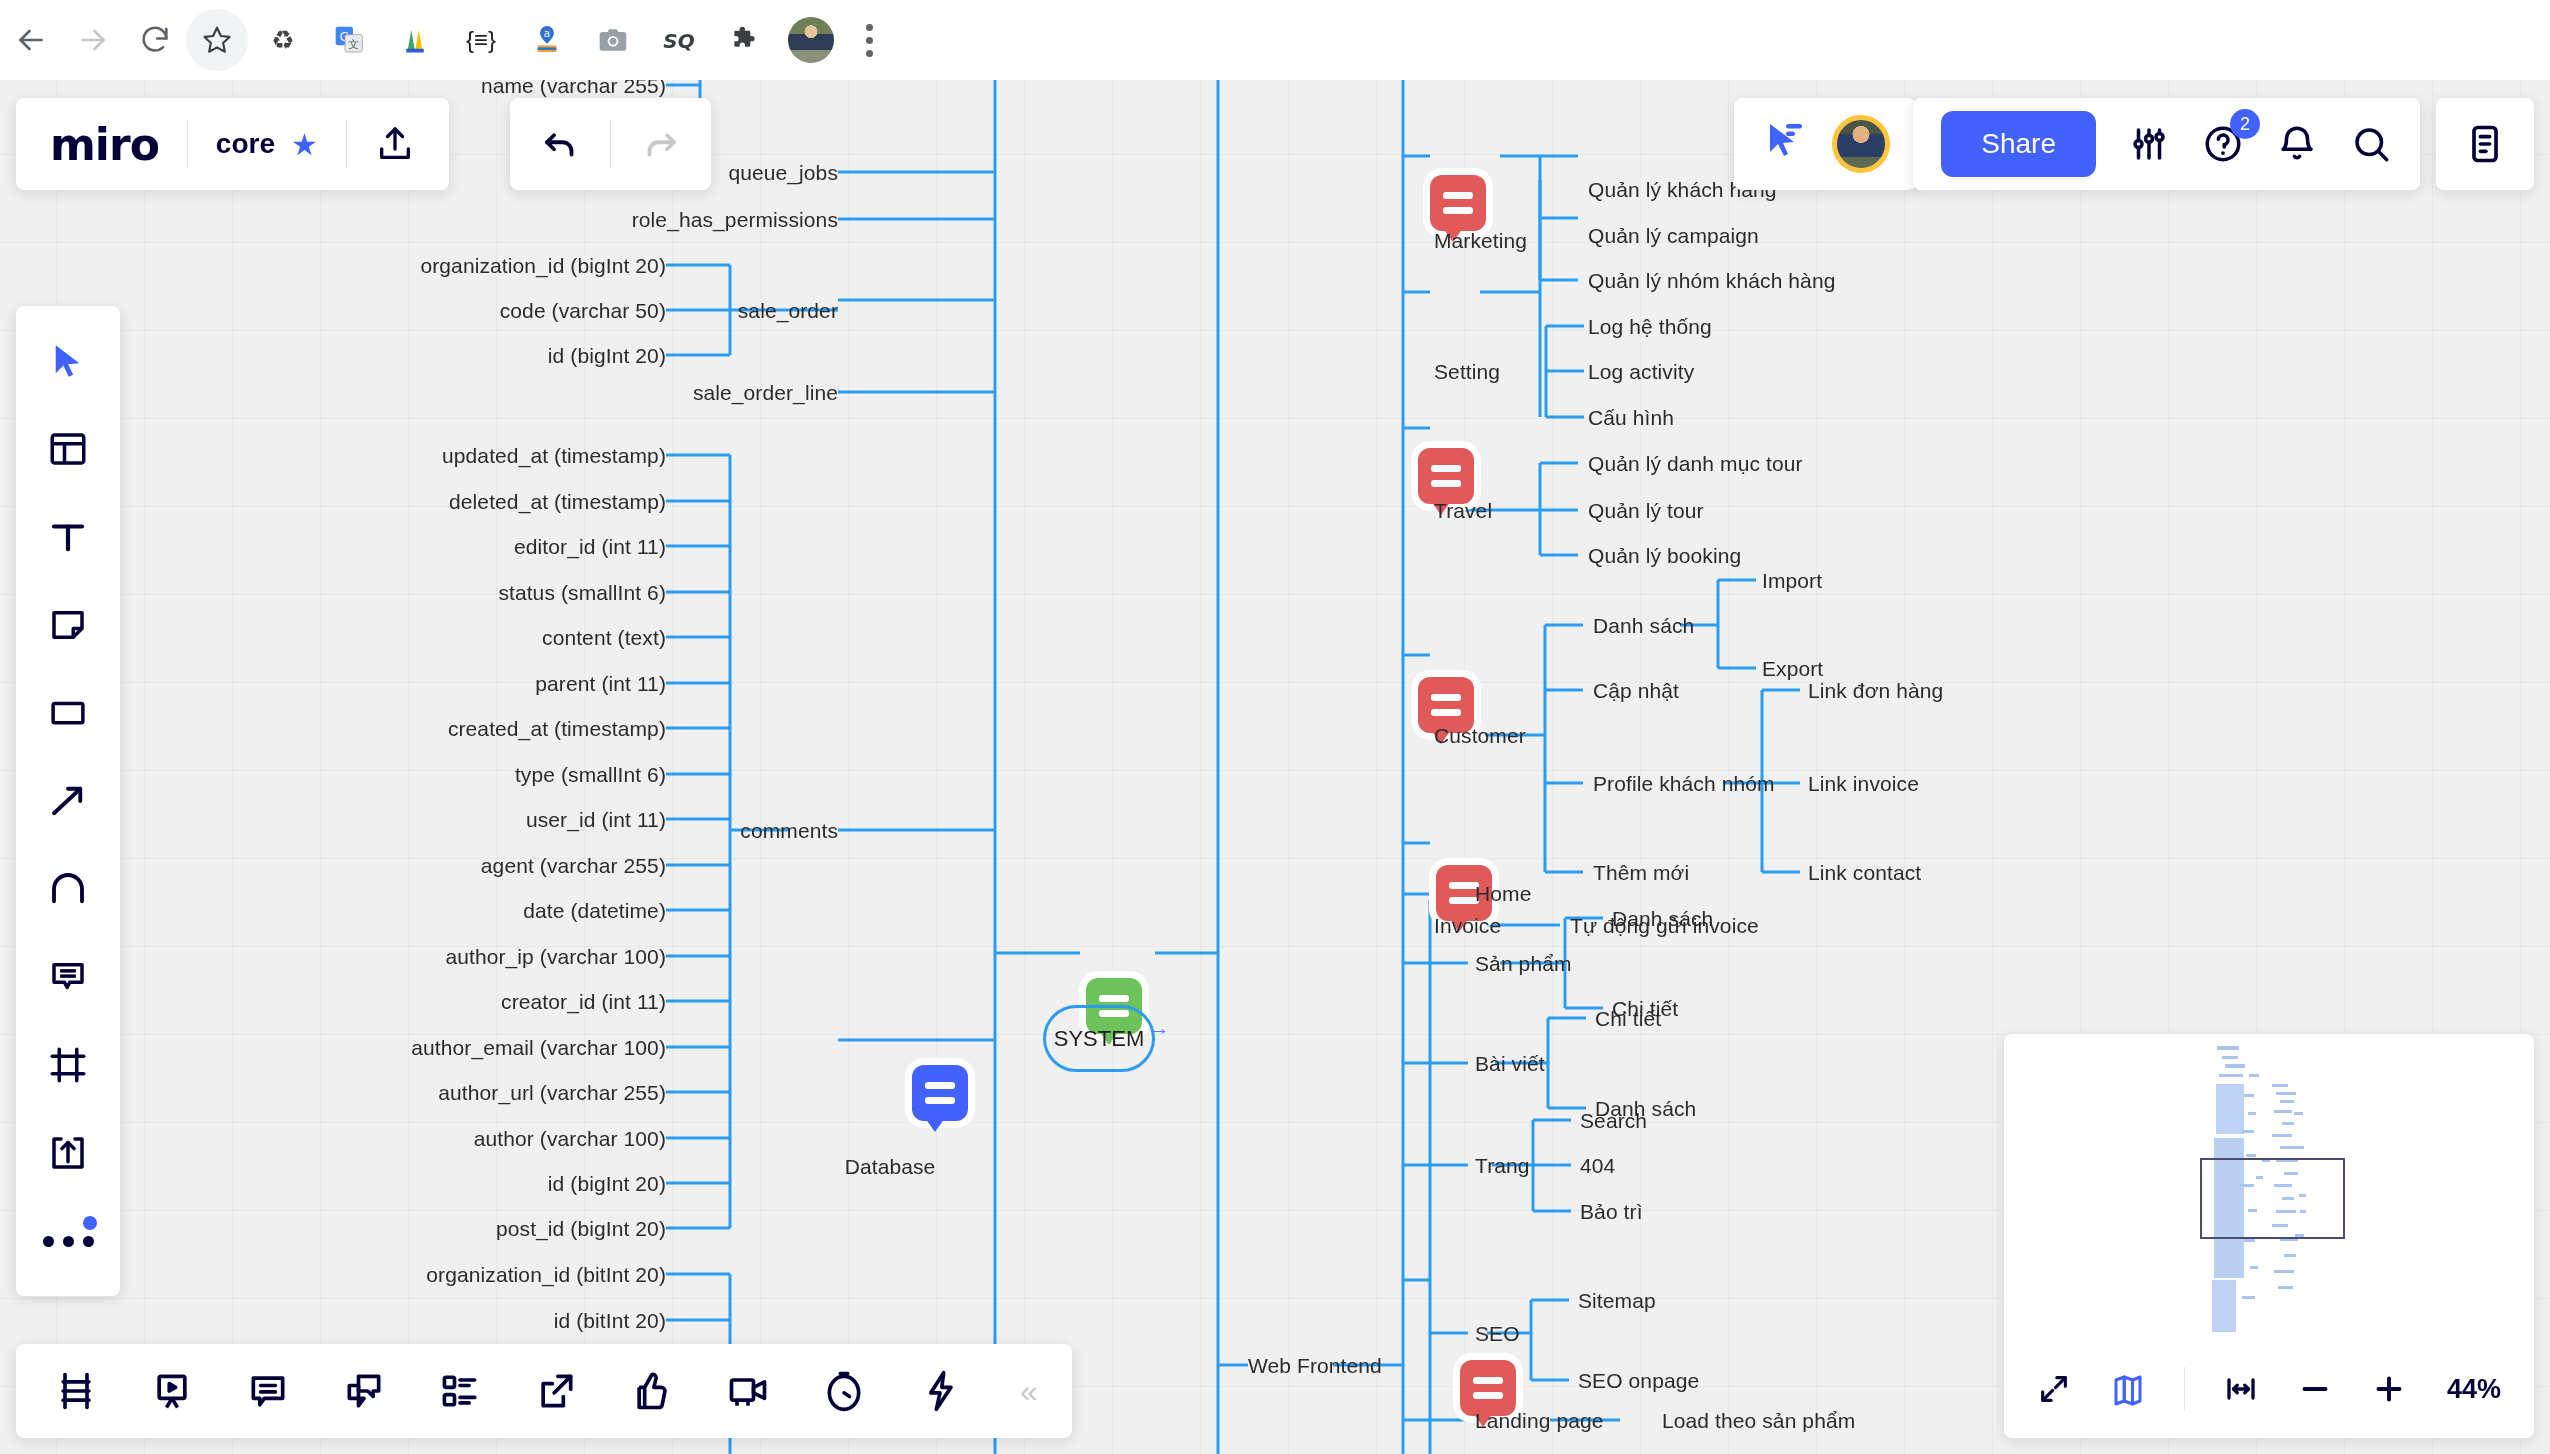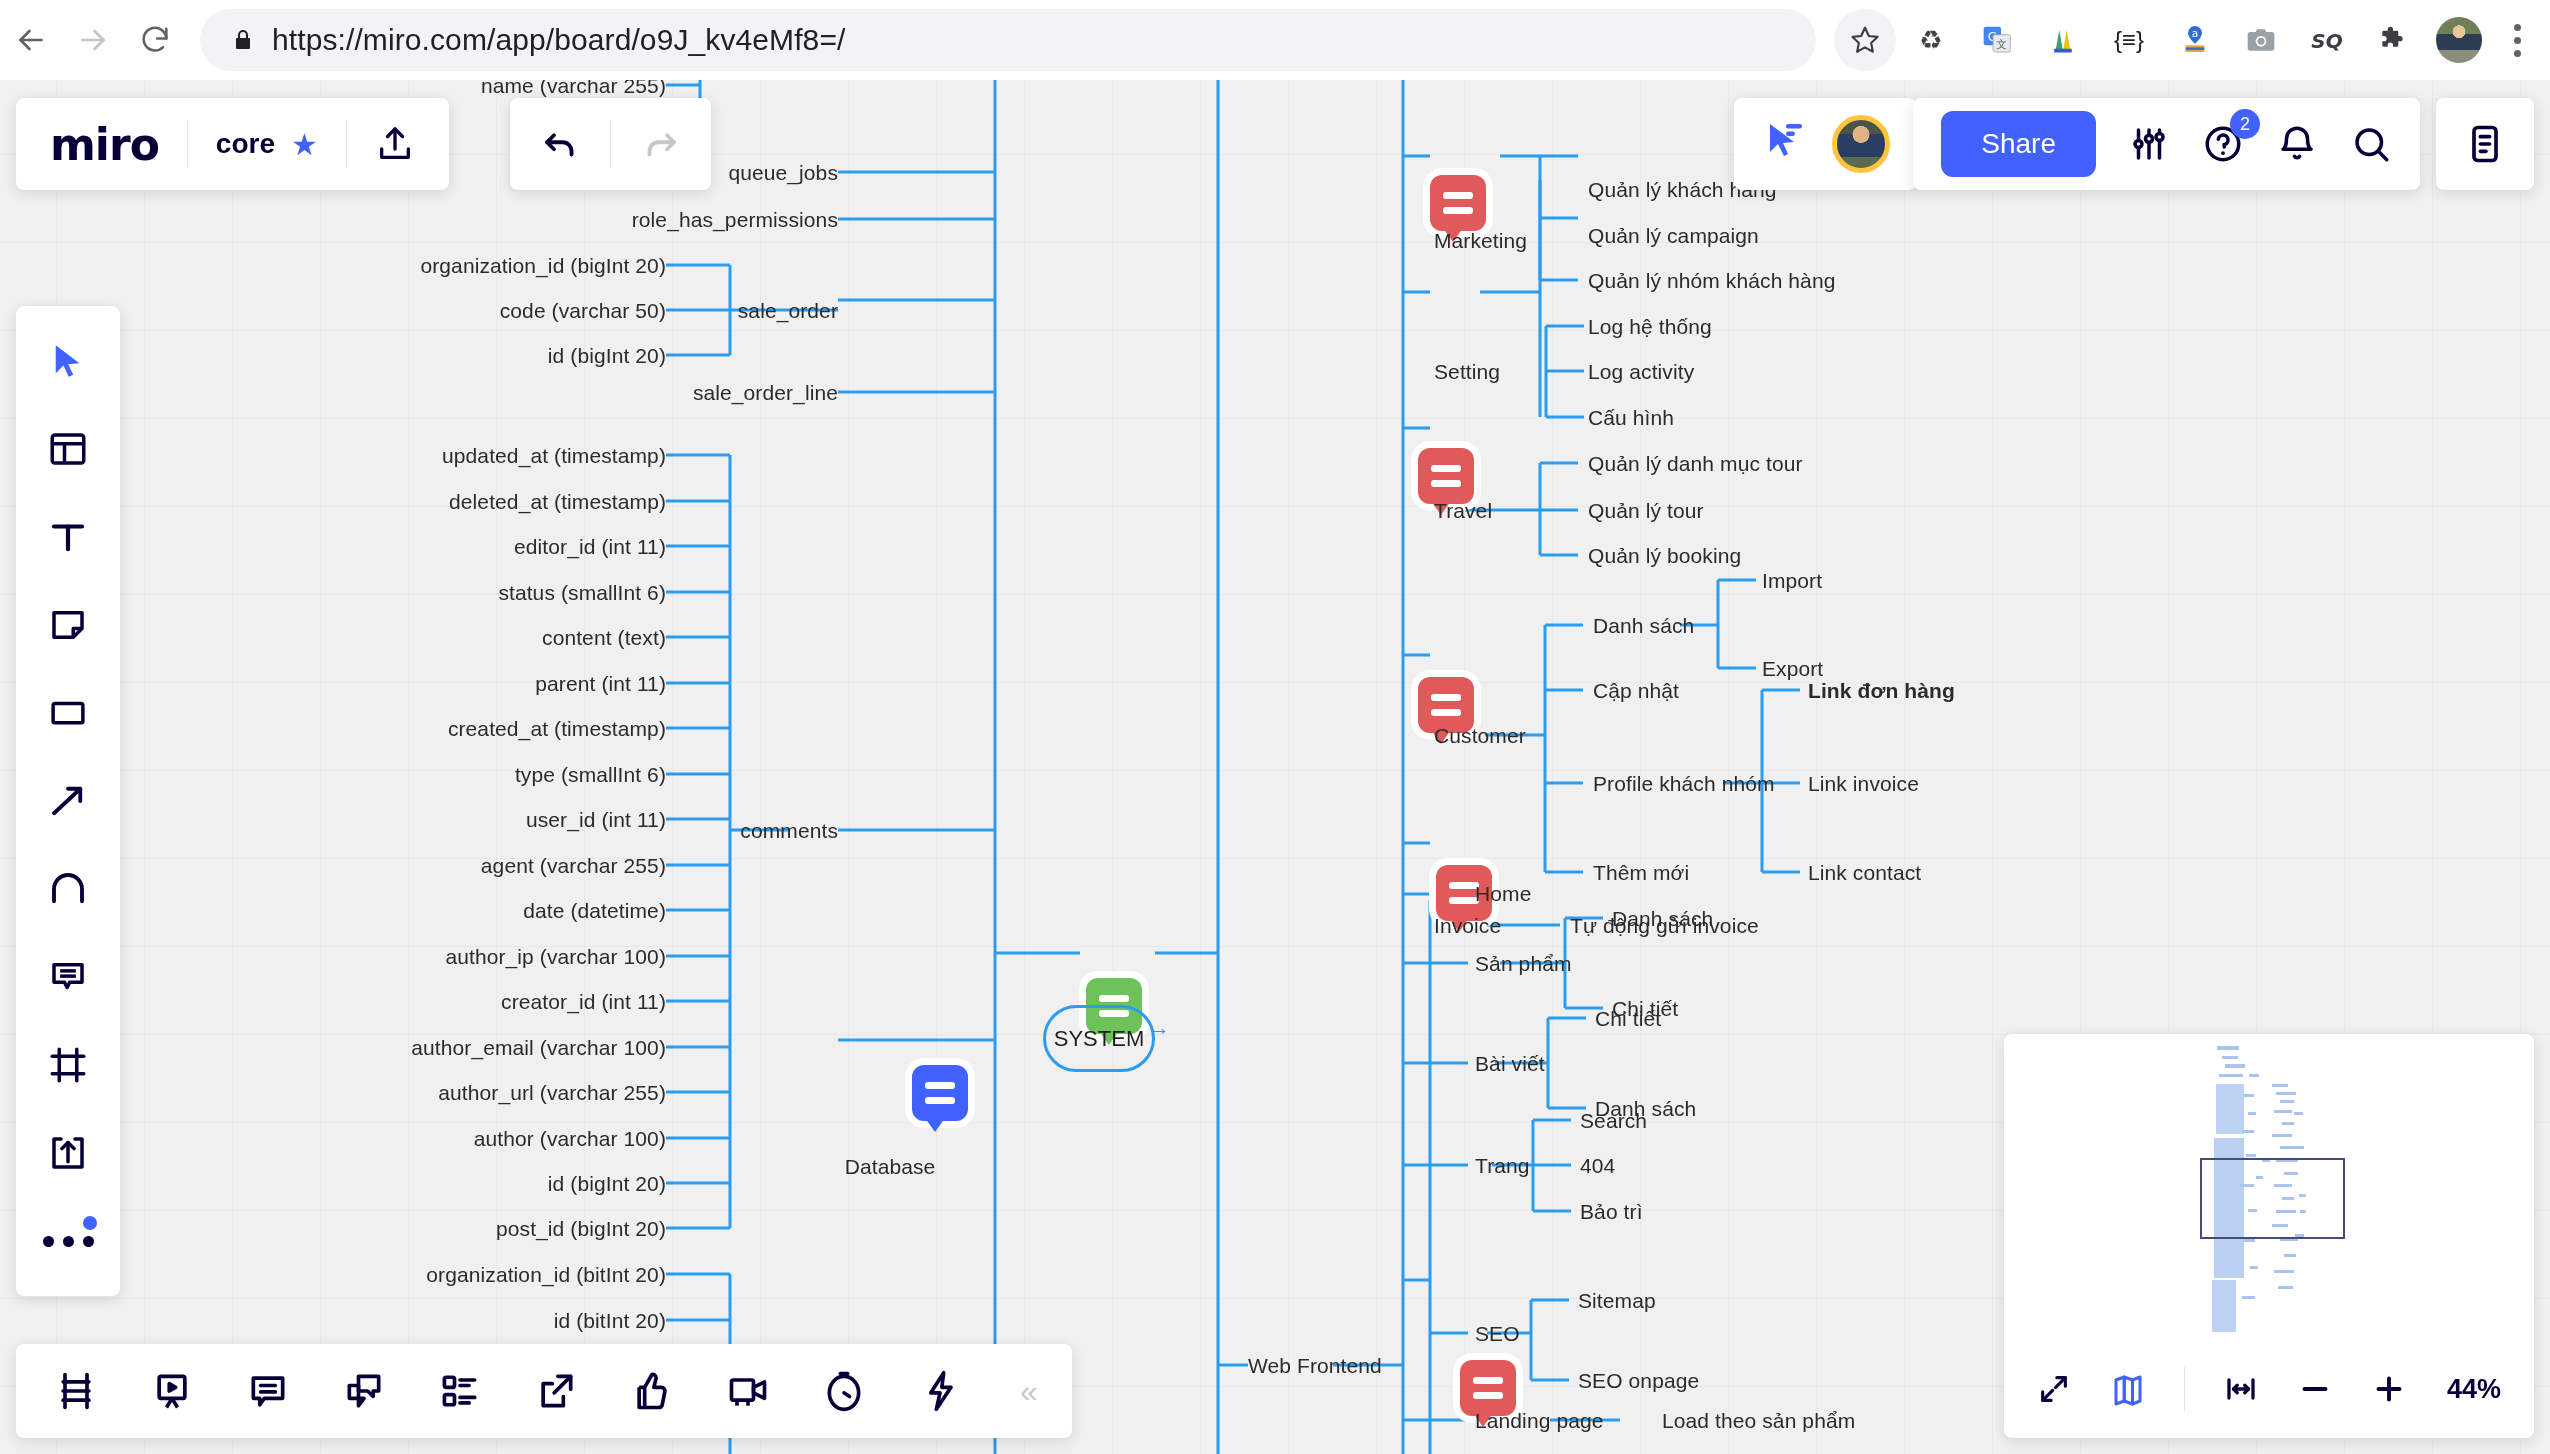--- a/index.html
+++ b/index.html
@@ -181,28 +181,20 @@
         <polyline points="13 6 19 12 13 18"></polyline>
       </svg>
   </div>
   <div class="nav-btn">
     <svg width="34" height="34" viewBox="0 0 24 24" fill="none" stroke="currentColor" stroke-width="1.8" stroke-linecap="round" stroke-linejoin="round">
         <path d="M20 11a8 8 0 1 0-2.3 6"></path>
         <polyline points="20 4 20 11 13.5 11"></polyline>
       </svg>
   </div>
 
-  <div id="omnibox">
-    <span id="lock-icon">
-      <svg width="24" height="24" viewBox="0 0 24 24" fill="currentColor">
-          <path d="M12 2a5 5 0 0 0-5 5v3H6a1 1 0 0 0-1 1v9a1 1 0 0 0 1 1h12a1 1 0 0 0 1-1v-9a1 1 0 0 0-1-1h-1V7a5 5 0 0 0-5-5zm0 2a3 3 0 0 1 3 3v3H9V7a3 3 0 0 1 3-3z"></path>
-        </svg>
-    </span>
-    <span id="url-text">https://miro.com/app/board/o9J_kv4eMf8=/</span>
-  </div>
 
   <div id="ext-bar">
     <div class="ext-icon star">
       <svg width="32" height="32" viewBox="0 0 24 24" fill="none" stroke="#3c4043" stroke-width="1.6" stroke-linejoin="round">
           <polygon points="12 2.8 14.9 9 21.4 9.7 16.6 14.2 17.9 20.8 12 17.5 6.1 20.8 7.4 14.2 2.6 9.7 9.1 9"></polygon>
         </svg>
     </div>
     <div class="ext-icon">
         <span class="ext-emoji" style="color:#444;">♻</span>
       </div>
@@ -493,21 +485,21 @@
       <i></i>
       <i></i>
     </div>
   <div class="mm-label" style="left:1434px; top:655px;">Customer</div>
   <div class="mm-label" style="left:1593px; top:545px;">Danh sách</div>
   <div class="mm-label" style="left:1593px; top:610px;">Cập nhật</div>
   <div class="mm-label" style="left:1593px; top:703px;">Profile khách nhóm</div>
   <div class="mm-label" style="left:1593px; top:792px;">Thêm mới</div>
   <div class="mm-label" style="left:1762px; top:500px;">Import</div>
   <div class="mm-label" style="left:1762px; top:588px;">Export</div>
-  <div class="mm-label" style="left:1808px; top:610px;font-weight:bold;">Link đơn hàng</div>
+  <div class="mm-label" style="left:1808px; top:610px;">Link đơn hàng</div>
   <div class="mm-label" style="left:1808px; top:703px;">Link invoice</div>
   <div class="mm-label" style="left:1808px; top:792px;">Link contact</div>
 
   <div class="badge" style="left:1436px; top:785px;">
       <i></i>
       <i></i>
     </div>
   <div class="mm-label" style="left:1434px; top:845px;">Invoice</div>
   <div class="mm-label" style="left:1570px; top:845px;">Tự động gửi invoice</div>
 

